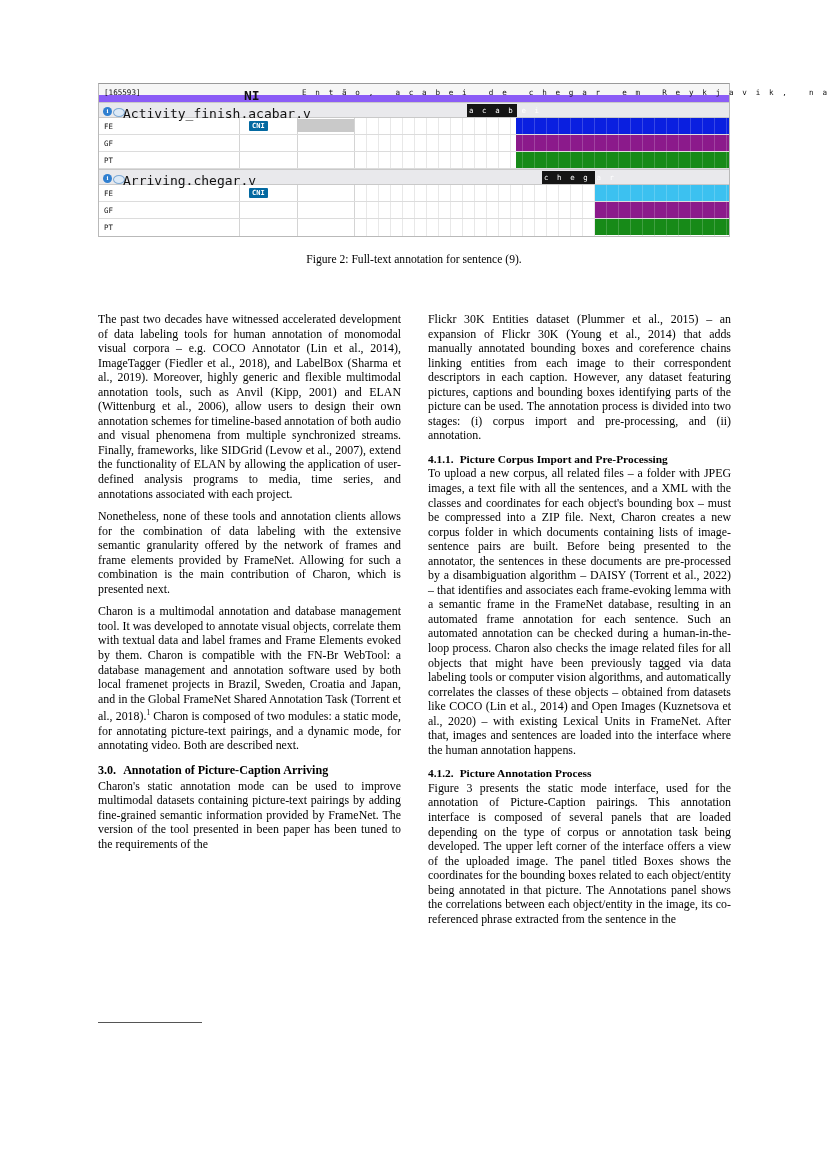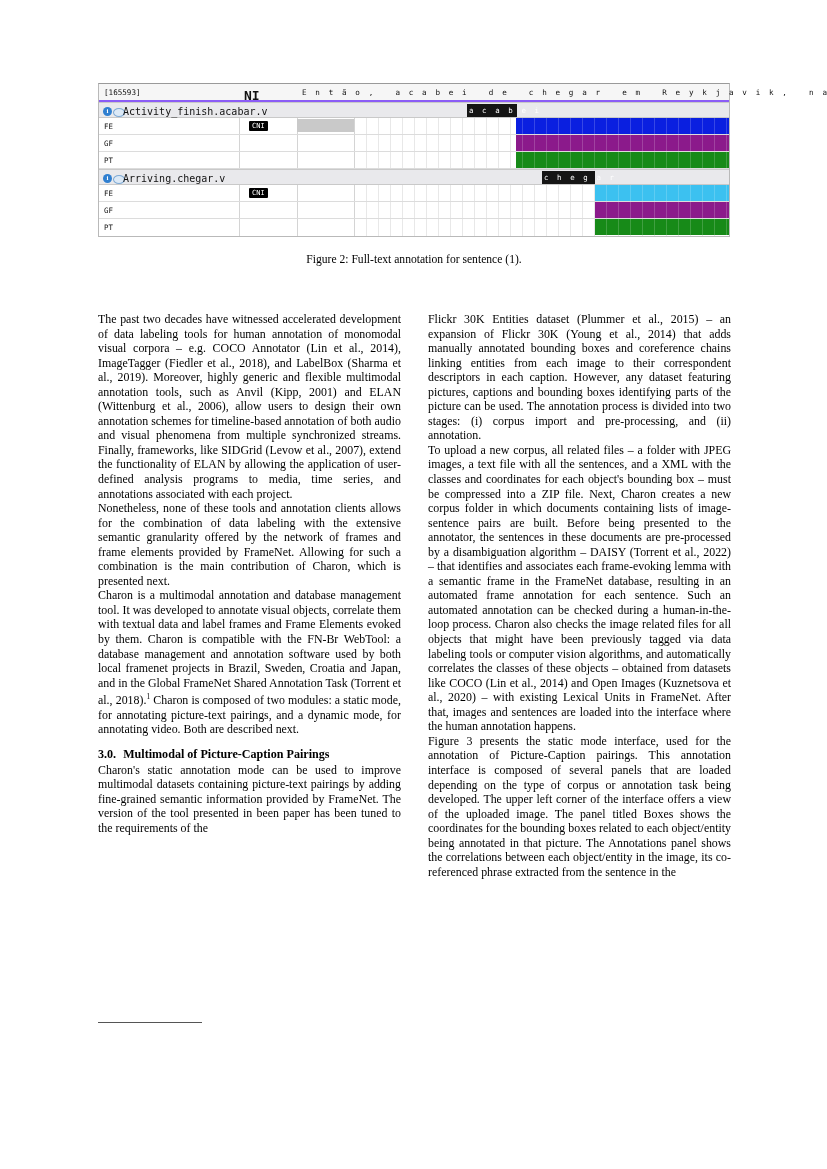--- a/index.html
+++ b/index.html
@@ -44,21 +44,21 @@
   .row {
     position: relative;
     height: 17px;
     border-bottom: 1px solid #dcdcdc;
     box-sizing: border-box;
     white-space: nowrap;
   }
   .row.header-row {
     height: 18px;
     background: #f6f6f6;
-    border-bottom: 2px solid #8b5cf6;
+    border-bottom: 7px solid #8b5cf6;
   }
   .row.frame-row {
     background: #e9e9ec;
     height: 16px;
     border-bottom: 1px solid #c9c9c9;
     border-top: 1px solid #c9c9c9;
   }
   .row:last-child { border-bottom: none; }
 
   
@@ -94,21 +94,21 @@
     left: 203px; top: 5px;
     font-size: 7.6px;
     letter-spacing: 2.1px;
     color: #111;
     white-space: pre;
   }
 
   .lu-label {
     position: absolute;
     left: 24px; top: 4px;
-    font-size: 10px;
+    font-size: 13px;
     color: #111;
     white-space: nowrap;
   }
   .lu-icons {
     position: absolute;
     left: 4px; top: 3.5px;
     width: 20px; height: 10px;
   }
   .icon-info {
     position: absolute;
@@ -178,24 +178,24 @@
     width: 1px;
     background: rgba(255,255,255,0.18);
   }
 
   .cni {
     position: absolute;
     top: 2.5px;
     left: 150px;
     height: 10px;
     line-height: 10px;
-    background: #000000;
+    background: #0369a1;
     color: #ffffff;
     font-size: 7px;
-    font-weight: normal;
+    font-weight: bold;
     padding: 0 3px;
     border-radius: 1px;
     font-family: "DejaVu Sans Mono", monospace;
   }
   .greybox {
     position: absolute;
     top: 1px;
     height: 13px;
     background: #c9c9c9;
   }
@@ -247,21 +247,21 @@
     margin: 9px 0 0.5px 0;
     text-align: left;
     line-height: 14px;
   }
   h4.sec .num { margin-right: 6px; }
 
   p.para {
     margin: 0;
     text-indent: 0;
   }
-  p.para + p.para { margin-top: 0px; }
+  p.para + p.para { margin-top: 8px; }
 
   .footnote-wrap {
     position: absolute;
     left: 98px;
     top: 1022px;
     width: 303px;
   }
   .fn-rule {
     width: 104px;
     height: 1px;
@@ -393,46 +393,52 @@
         <span class="row-tag">PT</span>
         <span class="span" id="s-pp" style="left:496px;width:134px;background:#178a18;">
           <span class="vgrid"><i style="left:11px"></i><i style="left:23px"></i><i style="left:35px"></i><i style="left:47px"></i><i style="left:59px"></i><i style="left:71px"></i><i style="left:83px"></i><i style="left:95px"></i><i style="left:107px"></i><i style="left:119px"></i><i style="left:131px"></i></span>
           
         </span>
       </div>
 
     </div>
   </div>
 
-  <div class="figure-caption">Figure 2: Full-text annotation for sentence (1).</div>
+  <div class="figure-caption">Figure 2: Full-text annotation for sentence (9).</div>
 
   <div class="col col-left">
 
 
     <p class="para">The past two decades have witnessed accelerated development of data labeling tools for human annotation of monomodal visual corpora – e.g. COCO Annotator (Lin et al., 2014), ImageTagger (Fiedler et al., 2018), and LabelBox (Sharma et al., 2019). Moreover, highly generic and flexible multimodal annotation tools, such as Anvil (Kipp, 2001) and ELAN (Wittenburg et al., 2006), allow users to design their own annotation schemes for timeline-based annotation of both audio and visual phenomena from multiple synchronized streams. Finally, frameworks, like SIDGrid (Levow et al., 2007), extend the functionality of ELAN by allowing the application of user-defined analysis programs to media, time series, and annotations associated with each project.</p>
     <p class="para">Nonetheless, none of these tools and annotation clients allows for the combination of data labeling with the extensive semantic granularity offered by the network of frames and frame elements provided by FrameNet. Allowing for such a combination is the main contribution of Charon, which is presented next.</p>
 
 
     <p class="para"><span>Charon is a multimodal annotation and database management tool. It was developed to annotate visual objects, correlate them with textual data and label frames and Frame Elements evoked by them. Charon is compatible with the FN-Br WebTool: a database management and annotation software used by both local framenet projects in Brazil, Sweden, Croatia and Japan, and in the Global FrameNet Shared Annotation Task (Torrent et al., 2018).</span><sup class="fnref">1</sup><span> Charon is composed of two modules: a static mode, for annotating picture-text pairings, and a dynamic mode, for annotating video. Both are described next.</span></p>
 
     <h3 class="sec">
-      <span class="num">3.0.</span><span>Multimodal of Picture-Caption Pairings</span>
+      <span class="num">3.0.</span><span>Annotation of Picture-Caption Arriving</span>
     </h3>
 
     <p class="para">Charon's static annotation mode can be used to improve multimodal datasets containing picture-text pairings by adding fine-grained semantic information provided by FrameNet. The version of the tool presented in been paper has been tuned to the requirements of the</p>
   </div>
 
   <div class="footnote-wrap">
     <div class="fn-rule"></div>
   </div>
 
   <div class="col col-right">
 
     <p class="para">Flickr 30K Entities dataset (Plummer et al., 2015) – an expansion of Flickr 30K (Young et al., 2014) that adds manually annotated bounding boxes and coreference chains linking entities from each image to their correspondent descriptors in each caption. However, any dataset featuring pictures, captions and bounding boxes identifying parts of the picture can be used. The annotation process is divided into two stages: (i) corpus import and pre-processing, and (ii) annotation.</p>
 
+    <h4 class="sec">
+      <span class="num">4.1.1.</span><span>Picture Corpus Import and Pre-Processing</span>
+    </h4>
 
     <p class="para">To upload a new corpus, all related files – a folder with JPEG images, a text file with all the sentences, and a XML with the classes and coordinates for each object's bounding box – must be compressed into a ZIP file. Next, Charon creates a new corpus folder in which documents containing lists of image-sentence pairs are built. Before being presented to the annotator, the sentences in these documents are pre-processed by a disambiguation algorithm – DAISY (Torrent et al., 2022) – that identifies and associates each frame-evoking lemma with a semantic frame in the FrameNet database, resulting in an automated frame annotation for each sentence. Such an automated annotation can be checked during a human-in-the-loop process. Charon also checks the image related files for all objects that might have been previously tagged via data labeling tools or computer vision algorithms, and automatically correlates the classes of these objects – obtained from datasets like COCO (Lin et al., 2014) and Open Images (Kuznetsova et al., 2020) – with existing Lexical Units in FrameNet. After that, images and sentences are loaded into the interface where the human annotation happens.</p>
 
+    <h4 class="sec">
+      <span class="num">4.1.2.</span><span>Picture Annotation Process</span>
+    </h4>
 
     <p class="para">Figure 3 presents the static mode interface, used for the annotation of Picture-Caption pairings. This annotation interface is composed of several panels that are loaded depending on the type of corpus or annotation task being developed. The upper left corner of the interface offers a view of the uploaded image. The panel titled Boxes shows the coordinates for the bounding boxes related to each object/entity being annotated in that picture. The Annotations panel shows the correlations between each object/entity in the image, its co-referenced phrase extracted from the sentence in the</p>
   </div>
 
 </div>
 
 </body></html>

